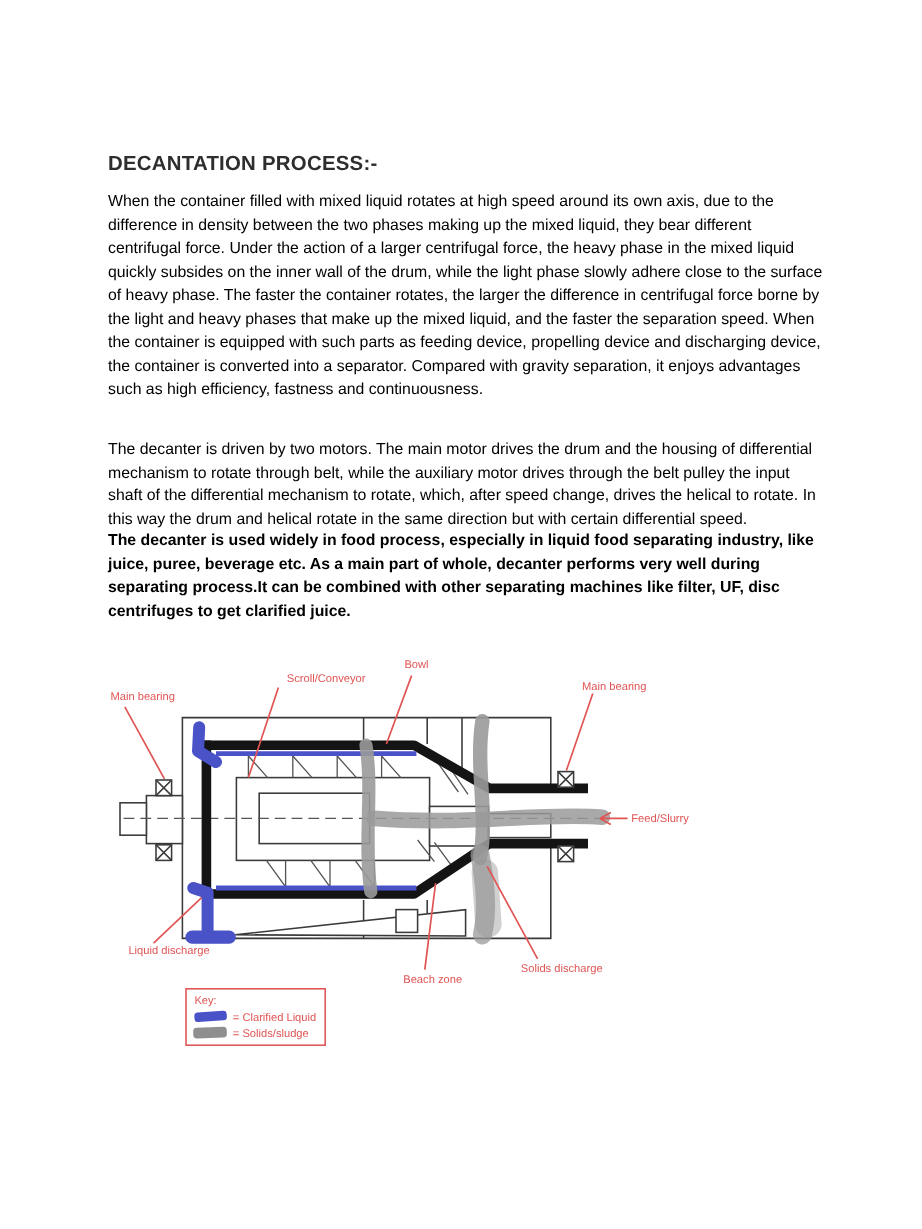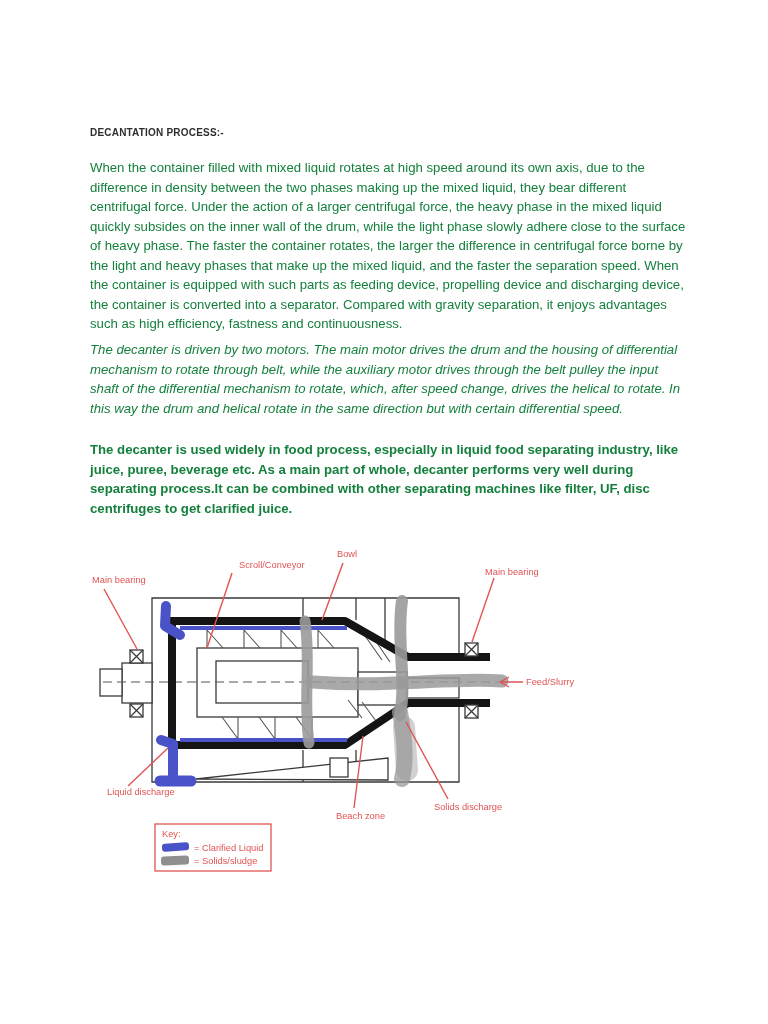--- a/index.html
+++ b/index.html
@@ -1,24 +1,24 @@
 <!DOCTYPE html>
 <html><head>
 <meta charset="utf-8">
 <style>
   html,body{margin:0;padding:0;background:#ffffff;}
   body{width:768px;height:1024px;position:relative;overflow:hidden;
        font-family:"Liberation Sans",sans-serif;}
   .page{position:absolute;inset:0;background:#fff;}
   .doc-title{position:absolute;left:90px;top:127px;width:600px;
-       font-size:10px;font-weight:bold;color:#2e2e2e;letter-spacing:.2px;}
+       font-size:17px;font-weight:bold;color:#2e2e2e;letter-spacing:.2px;}
   .para{position:absolute;left:90px;width:600px;font-size:13.2px;
-       line-height:19.5px;color:#15803d;text-align:left;}
+       line-height:19.5px;color:#000000;text-align:left;}
   .p1{top:158px;}
-  .p2{top:340px;font-style:italic;}
+  .p2{top:364px;}
   .p3{top:440px;font-weight:bold;}
   svg{position:absolute;left:0;top:0;}
   svg text{font-family:"Liberation Sans",sans-serif;font-size:9.3px;}
   .redlbl{fill:#e05454;}
   .thin{stroke:#3a3a3a;stroke-width:1.3;fill:none;}
   .thinf{stroke:#3a3a3a;stroke-width:1.3;fill:#fff;}
   .flight{stroke:#555;stroke-width:1.1;fill:none;}
   .thick{stroke:#141414;stroke-width:8;fill:none;stroke-linejoin:round;}
   .blue{stroke:#4a52c8;fill:none;}
   .gray{stroke:#9a9a9a;fill:none;stroke-linecap:round;}

